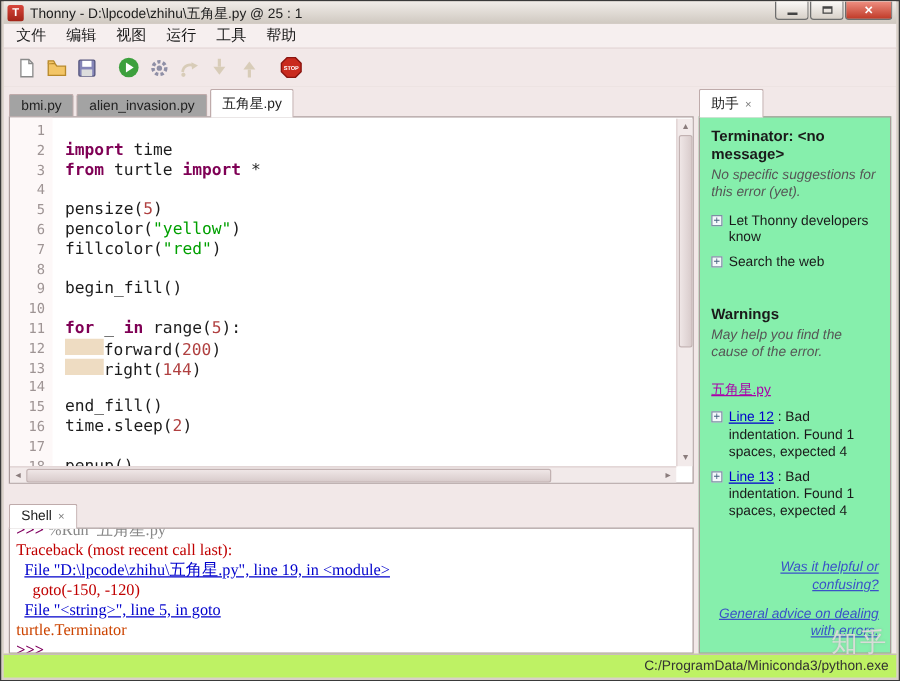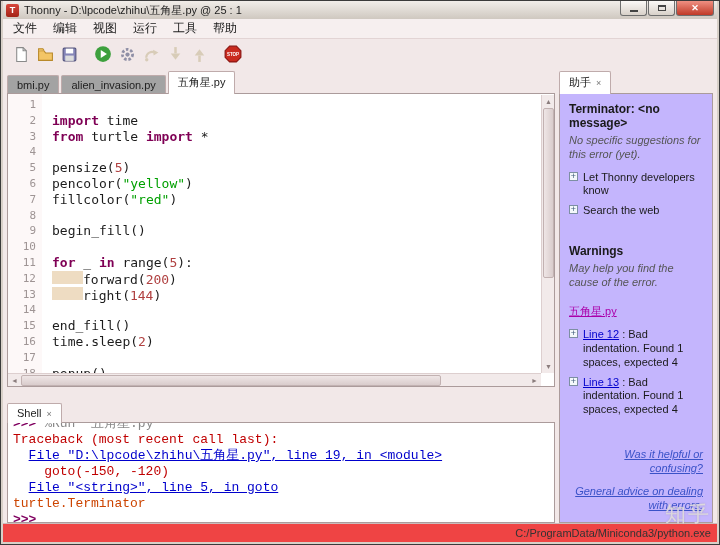--- a/index.html
+++ b/index.html
@@ -68,45 +68,45 @@
             background:linear-gradient(90deg,#efe6e6,#d9cccc); border:1px solid #c2b2b2; border-radius:2px; }
   .vscroll .sbar-arrow.down { position:absolute; bottom:0; }
   .hthumb { position:absolute; left:13px; width:420px; height:11px; top:1px;
             background:linear-gradient(#efe6e6,#d9cccc); border:1px solid #c2b2b2; border-radius:2px; }
   .hscroll .sbar-arrow.right { position:absolute; right:0; }
 
   
   .shell-tabrow { height:20px; display:flex; align-items:flex-end; margin-top:16px; }
   .shell-frame { flex:1; border:1px solid #ab9b9b; background:#fff; margin-top:-1px; overflow:hidden; }
   .shell-lines { padding:0 5px; }
-  .sl { font-family:Liberation Mono, monospace; font-size:13px; line-height:16px; white-space:pre; }
+  .sl { font-family:Liberation Serif, serif; font-size:13px; line-height:16px; white-space:pre; }
   .sl:first-child { margin-top:-7px; }
   .s-prompt { color:#800060; font-weight:bold; }
   .s-magic { color:#888888; }
   .s-err { color:#c00000; }
   .s-link { color:#0000cc; text-decoration:underline; }
   .s-exc { color:#cc4400; }
 
   
-  .assist-frame { flex:1; border:1px solid #ab9b9b; background:#c4b5fd; margin-top:-1px; overflow:hidden; }
+  .assist-frame { flex:1; border:1px solid #ab9b9b; background:#86efac; margin-top:-1px; overflow:hidden; }
   .assist-body { padding:8px 9px; font-size:11px; color:#1a1a1a; }
   .a-title { font-weight:bold; font-size:12px; margin-bottom:3px; }
   .a-title.warn { margin-top:26px; }
   .a-note { font-style:italic; color:#555; margin-bottom:9px; line-height:1.3; }
   .a-item { display:flex; margin-bottom:6px; line-height:1.25; }
   .plusbox { width:9px; height:9px; min-width:9px; border:1px solid #7d8fa3; color:#44617e;
              font-size:9px; line-height:7px; text-align:center; margin:1px 5px 0 0; background:#f4f8fb; }
   .a-file { display:inline-block; color:#aa00aa; text-decoration:underline; margin:6px 0 9px 0; cursor:pointer; }
   .a-linkline { color:#0000cc; text-decoration:underline; cursor:pointer; }
   .a-links { margin-top:30px; text-align:right; }
   .a-links a { display:block; font-style:italic; color:#3a52c8; text-decoration:underline;
                line-height:1.3; margin-bottom:8px; cursor:pointer; }
 
   
-  .statusbar { height:19px; background:#ef4444; border-top:1px solid #cbbcbc; display:flex;
+  .statusbar { height:19px; background:#bef264; border-top:1px solid #cbbcbc; display:flex;
                align-items:center; justify-content:flex-end; font-size:11px; color:#333; padding-right:6px; }
 
   .watermark { position:absolute; right:8px; bottom:16px; font-size:21px; letter-spacing:2px;
                color:rgba(225,222,222,0.9); text-shadow:0 0 2px rgba(140,140,140,.45);
                z-index:50; pointer-events:none; }
 </style>
 </head>
 <body>
 
 <div class="window">

